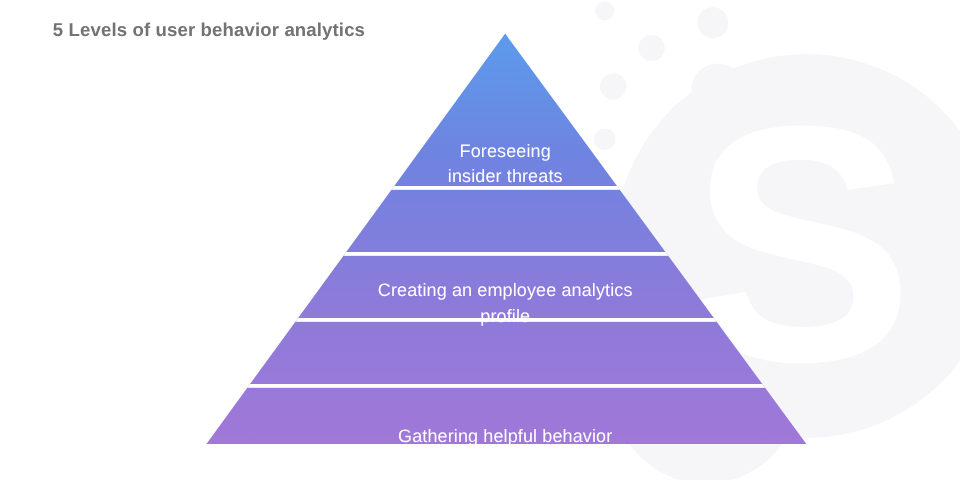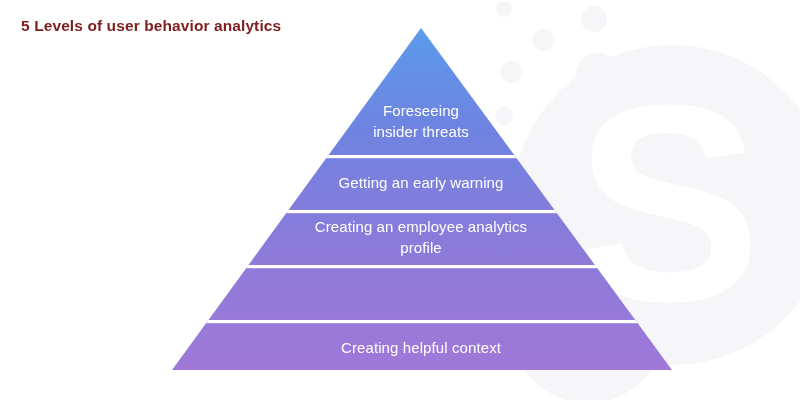--- a/index.html
+++ b/index.html
@@ -30,25 +30,25 @@
     left: 0;
     top: 0;
     width: 800px;
     height: 400px;
     pointer-events: none;
   }
 
   
   #page-title {
     position: absolute;
-    left: 21px;
+    left: 44px;
     top: 17px;
     font-size: 15.5px;
     font-weight: bold;
-    color: #7f1d1d;
+    color: #737373;
     letter-spacing: 0.1px;
     white-space: nowrap;
   }
 
   
   #pyramid {
     position: absolute;
     left: 0;
     top: 0;
     width: 800px;
@@ -56,20 +56,21 @@
   }
 
   .level-label {
     position: absolute;
     color: #ffffff;
     font-size: 15px;
     line-height: 21px;
     text-align: center;
     white-space: pre-line;
     letter-spacing: 0.1px;
+    margin-top: 16px;
   }
 </style>
 </head>
 <body>
 
 <div id="infographic">
 
   <svg id="watermark-layer" viewBox="0 0 800 400" xmlns="http://www.w3.org/2000/svg">
     <defs>
       <clipPath id="canvas-clip">
@@ -119,21 +120,20 @@
       <rect x="0" y="155" width="800" height="3.2"></rect>
       <rect x="0" y="210" width="800" height="3.2"></rect>
       <rect x="0" y="265" width="800" height="3.2"></rect>
       <rect x="0" y="320" width="800" height="3.2"></rect>
     </g>
   </svg>
 
   <div class="level-label" style="left:331px; top:100px; width:180px;">Foreseeing
 insider threats</div>
 
-  <div class="level-label" style="left:301px; top:172px; width:240px;">Getting an early warning</div>
 
   <div class="level-label" style="left:266px; top:216px; width:310px;">Creating an employee analytics
 profile</div>
 
 
-  <div class="level-label" style="left:281px; top:337px; width:280px;">Creating helpful context</div>
+  <div class="level-label" style="left:281px; top:337px; width:280px;">Gathering helpful behavior</div>
 
 </div>
 
 </body></html>

